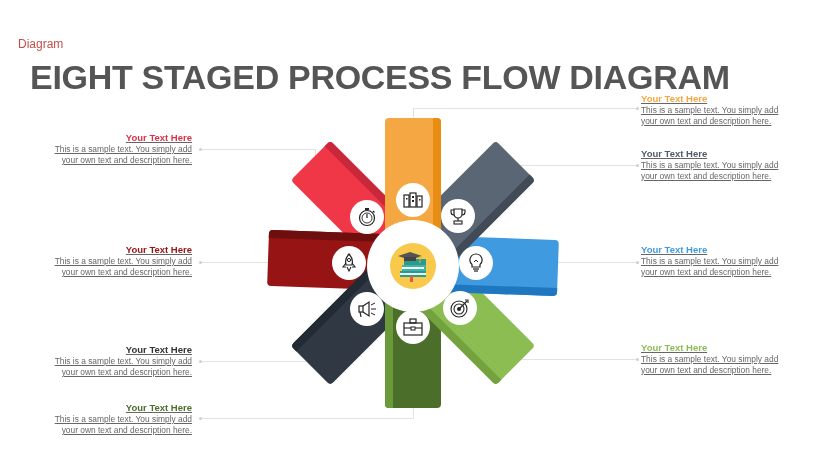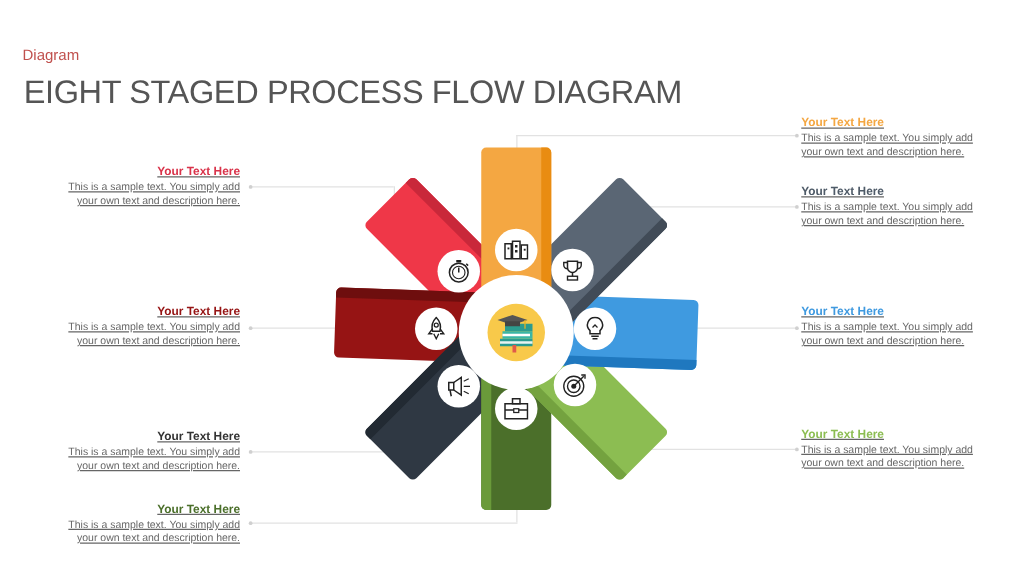--- a/index.html
+++ b/index.html
@@ -1,19 +1,19 @@
 <!DOCTYPE html>
 <html><head>
 <meta charset="utf-8">
 <style>
   html, body { margin:0; padding:0; }
   body { width:827px; height:465px; background:#ffffff; position:relative; overflow:hidden;
          font-family:"Liberation Sans", sans-serif; }
   .subtitle { position:absolute; left:18px; top:37px; font-size:12px; color:#c0504d; }
-  .title { position:absolute; left:19px; top:58px; font-size:26px; font-weight:normal; color:#555555; letter-spacing:-0.3px; }
+  .title { position:absolute; left:30px; top:58px; font-size:34px; font-weight:bold; color:#555555; letter-spacing:-0.3px; }
   .block { position:absolute; width:155px; font-size:8.4px; line-height:11px; color:#666;text-decoration:underline; }
   .block.left { text-align:right; }
   .block.right { text-align:left; }
   .block .head { font-weight:bold; font-size:9.5px; line-height:12px; }
   .line { position:absolute; background:#e2e2e2; }
   .dot { position:absolute; width:3px; height:3px; border-radius:50%; background:#d0d0d0; }
   .petal { position:absolute; width:56px; height:145px; left:385px; top:118px;
            transform-origin:28px 145px; border-radius:4px; }
   .petal .edge { position:absolute; right:0; top:0; width:8px; height:100%; border-radius:0 4px 4px 0; }
   .icon-circle { position:absolute; width:34px; height:34px; border-radius:50%; background:#fff;

